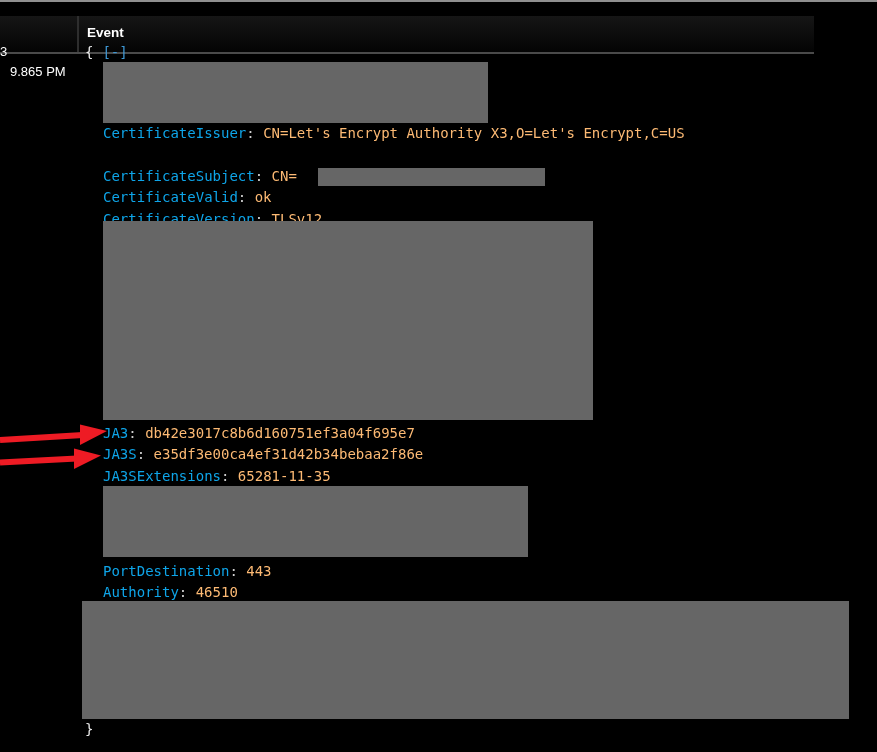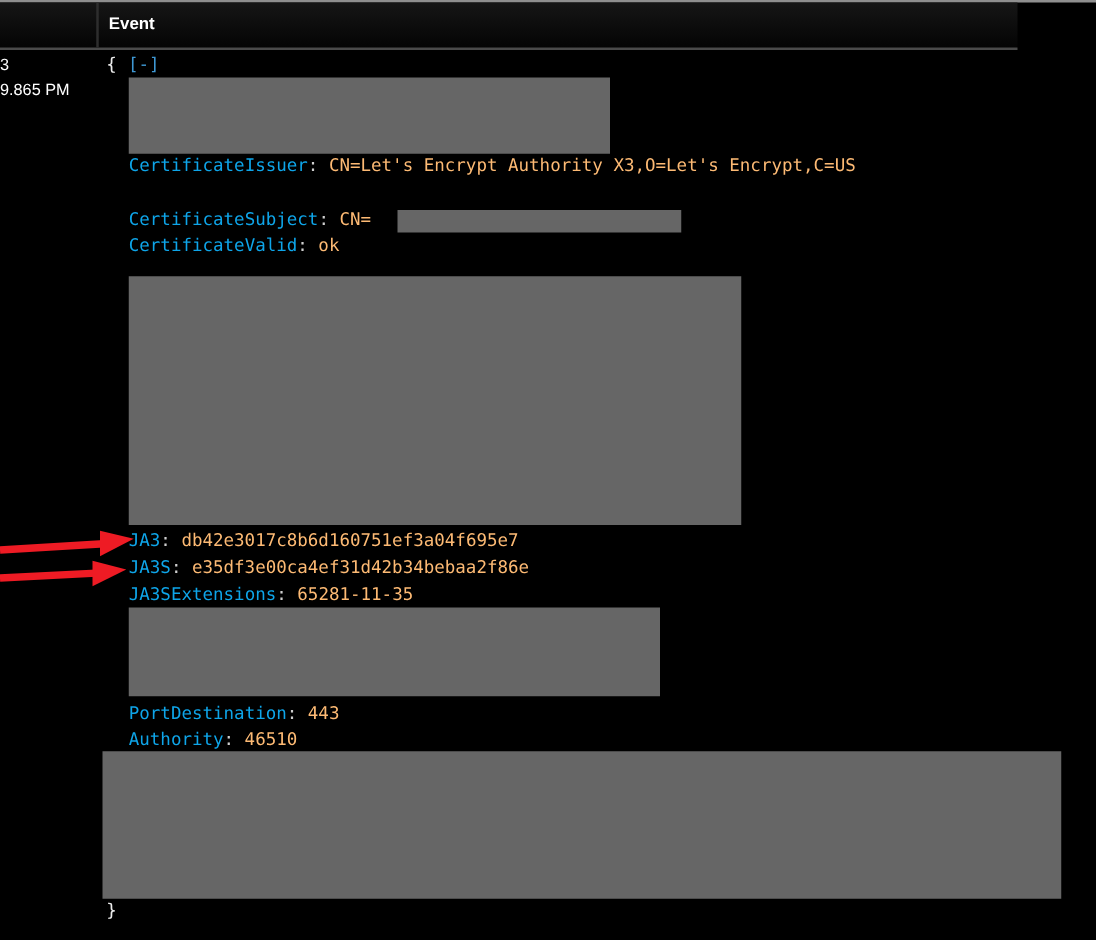--- a/index.html
+++ b/index.html
@@ -1,29 +1,29 @@
 <!DOCTYPE html>
 <html><head>
 <meta charset="utf-8">
 <style>
   html,body{margin:0;padding:0;background:#000;}
   .canvas{position:relative;width:877px;height:752px;background:#000;overflow:hidden;
           font-family:"DejaVu Sans Mono",monospace;}
   
   .top-edge{position:absolute;left:0;top:0;width:877px;height:2px;background:#8f8f8f;}
   
-  .header{position:absolute;left:0;top:2px;width:814px;height:36px;
+  .header{position:absolute;left:0;top:16px;width:814px;height:36px;
           background:linear-gradient(#161616,#040404);border-bottom:2px solid #4a4a4a;}
   .col-divider{position:absolute;left:77px;top:0;width:2px;height:36px;background:#2e2e2e;}
   .event-col-label{position:absolute;left:87px;top:9px;color:#fff;
           font:bold 13.5px "Liberation Sans",sans-serif;}
   
   .ts{position:absolute;color:#fff;font:13px "Liberation Sans",sans-serif;white-space:pre;}
   .ts1{left:0;top:44px;}
-  .ts2{left:0;top:64px;}
+  .ts2{left:0;top:64px;padding-left:10px;}
   
   .row{position:absolute;left:103px;font:14px/19px "DejaVu Sans Mono",monospace;white-space:pre;}
   .k{color:#0ea5e9;}
   .c{color:#cfcfcf;}
   .v{color:#fdba74;margin-left:8.4px;}
   .brace{position:absolute;left:85px;color:#ededed;font:14px/19px "DejaVu Sans Mono",monospace;}
   .toggle{color:#3e97d3;margin-left:9px;cursor:pointer;}
   .r-issuer{top:124px;} .r-keyalg{top:145px;} .r-subject{top:167px;}
   .r-valid{top:188px;} .r-version{top:210px;}
   .r-ja3{top:424px;} .r-ja3s{top:445px;} .r-ja3sext{top:467px;}
@@ -59,20 +59,21 @@
   <div class="redaction red-1"></div>
 
   <div class="row r-issuer"><span class="k">CertificateIssuer</span><span class="c">:</span><span class="v">CN=Let's Encrypt Authority X3,O=Let's Encrypt,C=US</span></div>
 
 
   <div class="row r-subject"><span class="k">CertificateSubject</span><span class="c">:</span><span class="v">CN=</span></div>
   <div class="redaction red-subject"></div>
 
   <div class="row r-valid"><span class="k">CertificateValid</span><span class="c">:</span><span class="v">ok</span></div>
 
+  <div class="row r-version"><span class="k">CertificateVersion</span><span class="c">:</span><span class="v">TLSv12</span></div>
 
   <div class="redaction red-2"></div>
 
   <div class="row r-ja3"><span class="k">JA3</span><span class="c">:</span><span class="v">db42e3017c8b6d160751ef3a04f695e7</span></div>
 
   <div class="row r-ja3s"><span class="k">JA3S</span><span class="c">:</span><span class="v">e35df3e00ca4ef31d42b34bebaa2f86e</span></div>
 
   <div class="row r-ja3sext"><span class="k">JA3SExtensions</span><span class="c">:</span><span class="v">65281-11-35</span></div>
 
   <div class="redaction red-3"></div>

